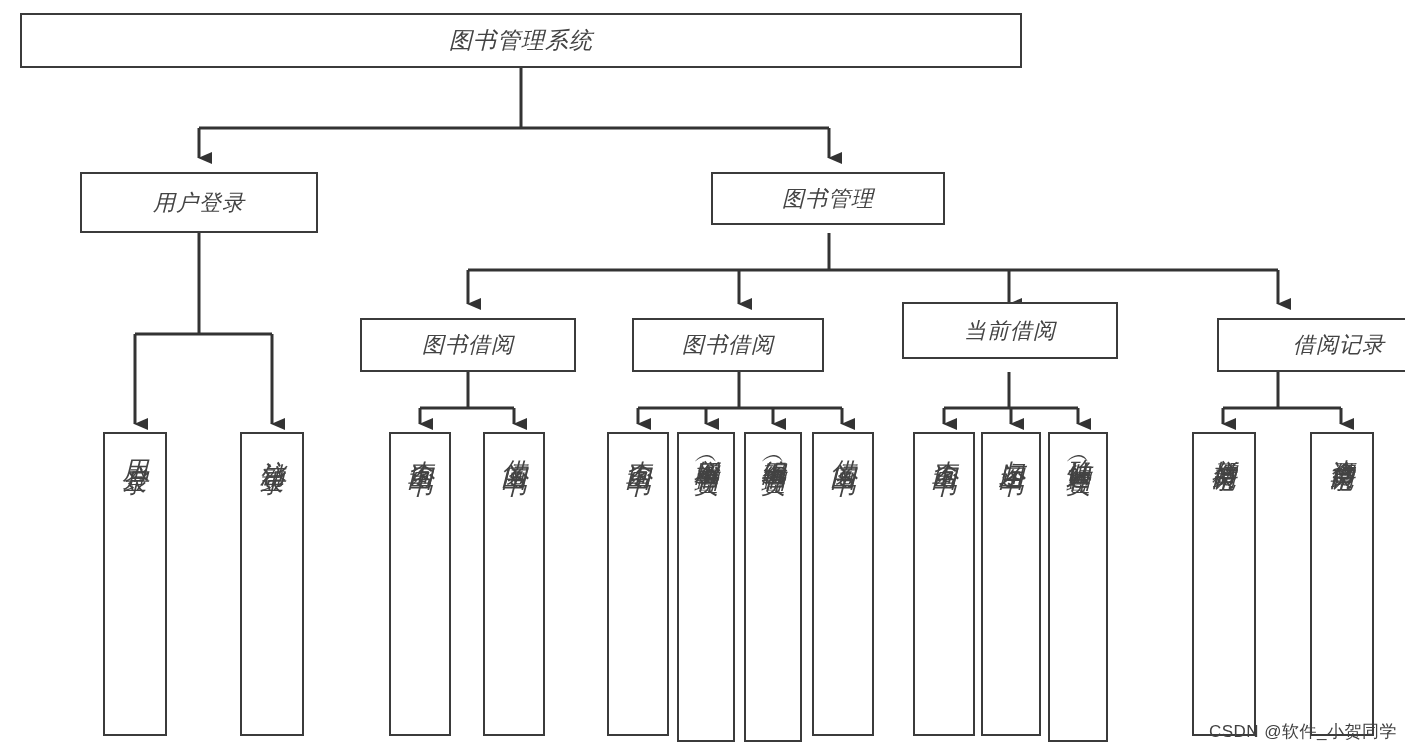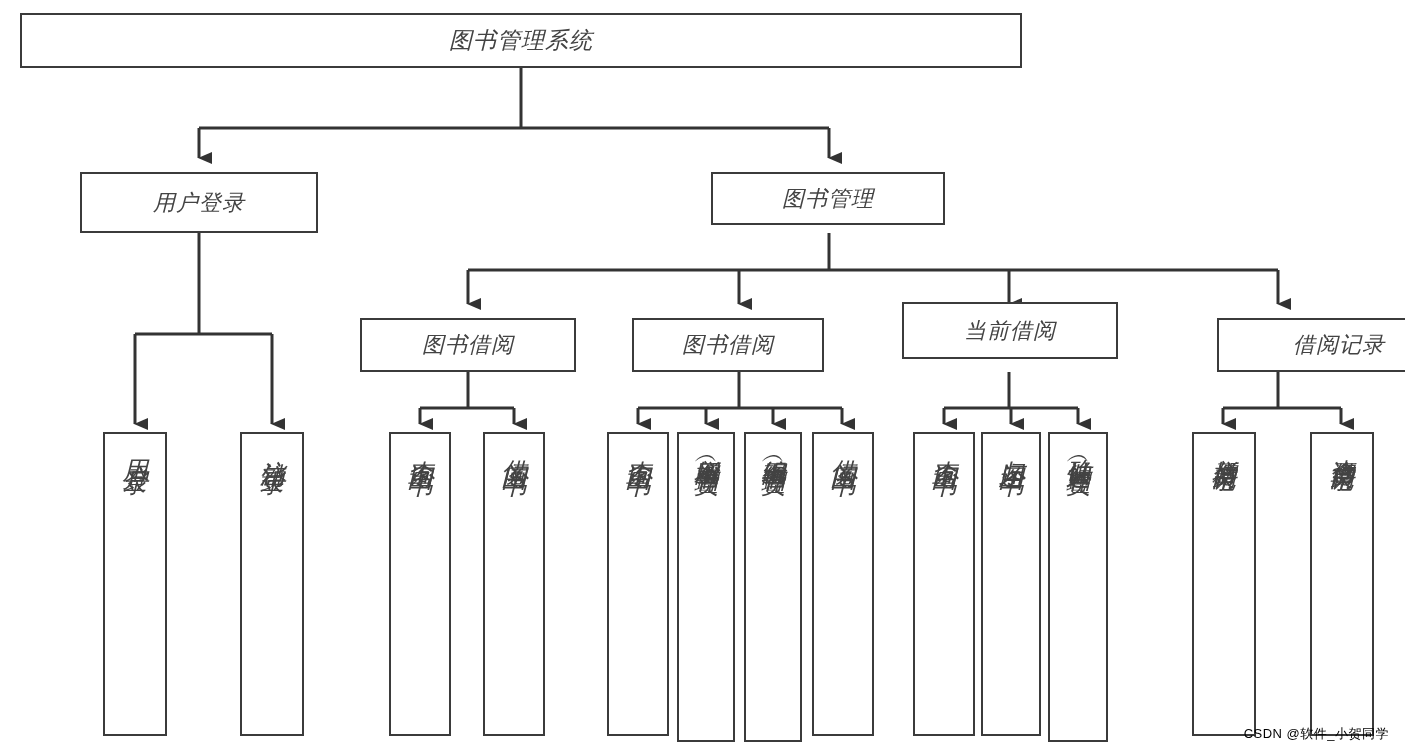--- a/index.html
+++ b/index.html
@@ -64,24 +64,24 @@
     letter-spacing: 4px;
     line-height: 1;
     margin: 0 auto;
   }
   .node.vert.tall .lbl {
     font-size: 24px;
     letter-spacing: 2px;
   }
   .watermark {
     position: absolute;
-    right: 16px;
+    right: 8px;
     bottom: 4px;
-    font-size: 13px;
-    color: #000000;
+    font-size: 17px;
+    color: #404040;
     letter-spacing: 0.5px;
     z-index: 5;
     white-space: nowrap;
   }
 </style>
 </head>
 <body>
 
 <div id="canvas">
 

